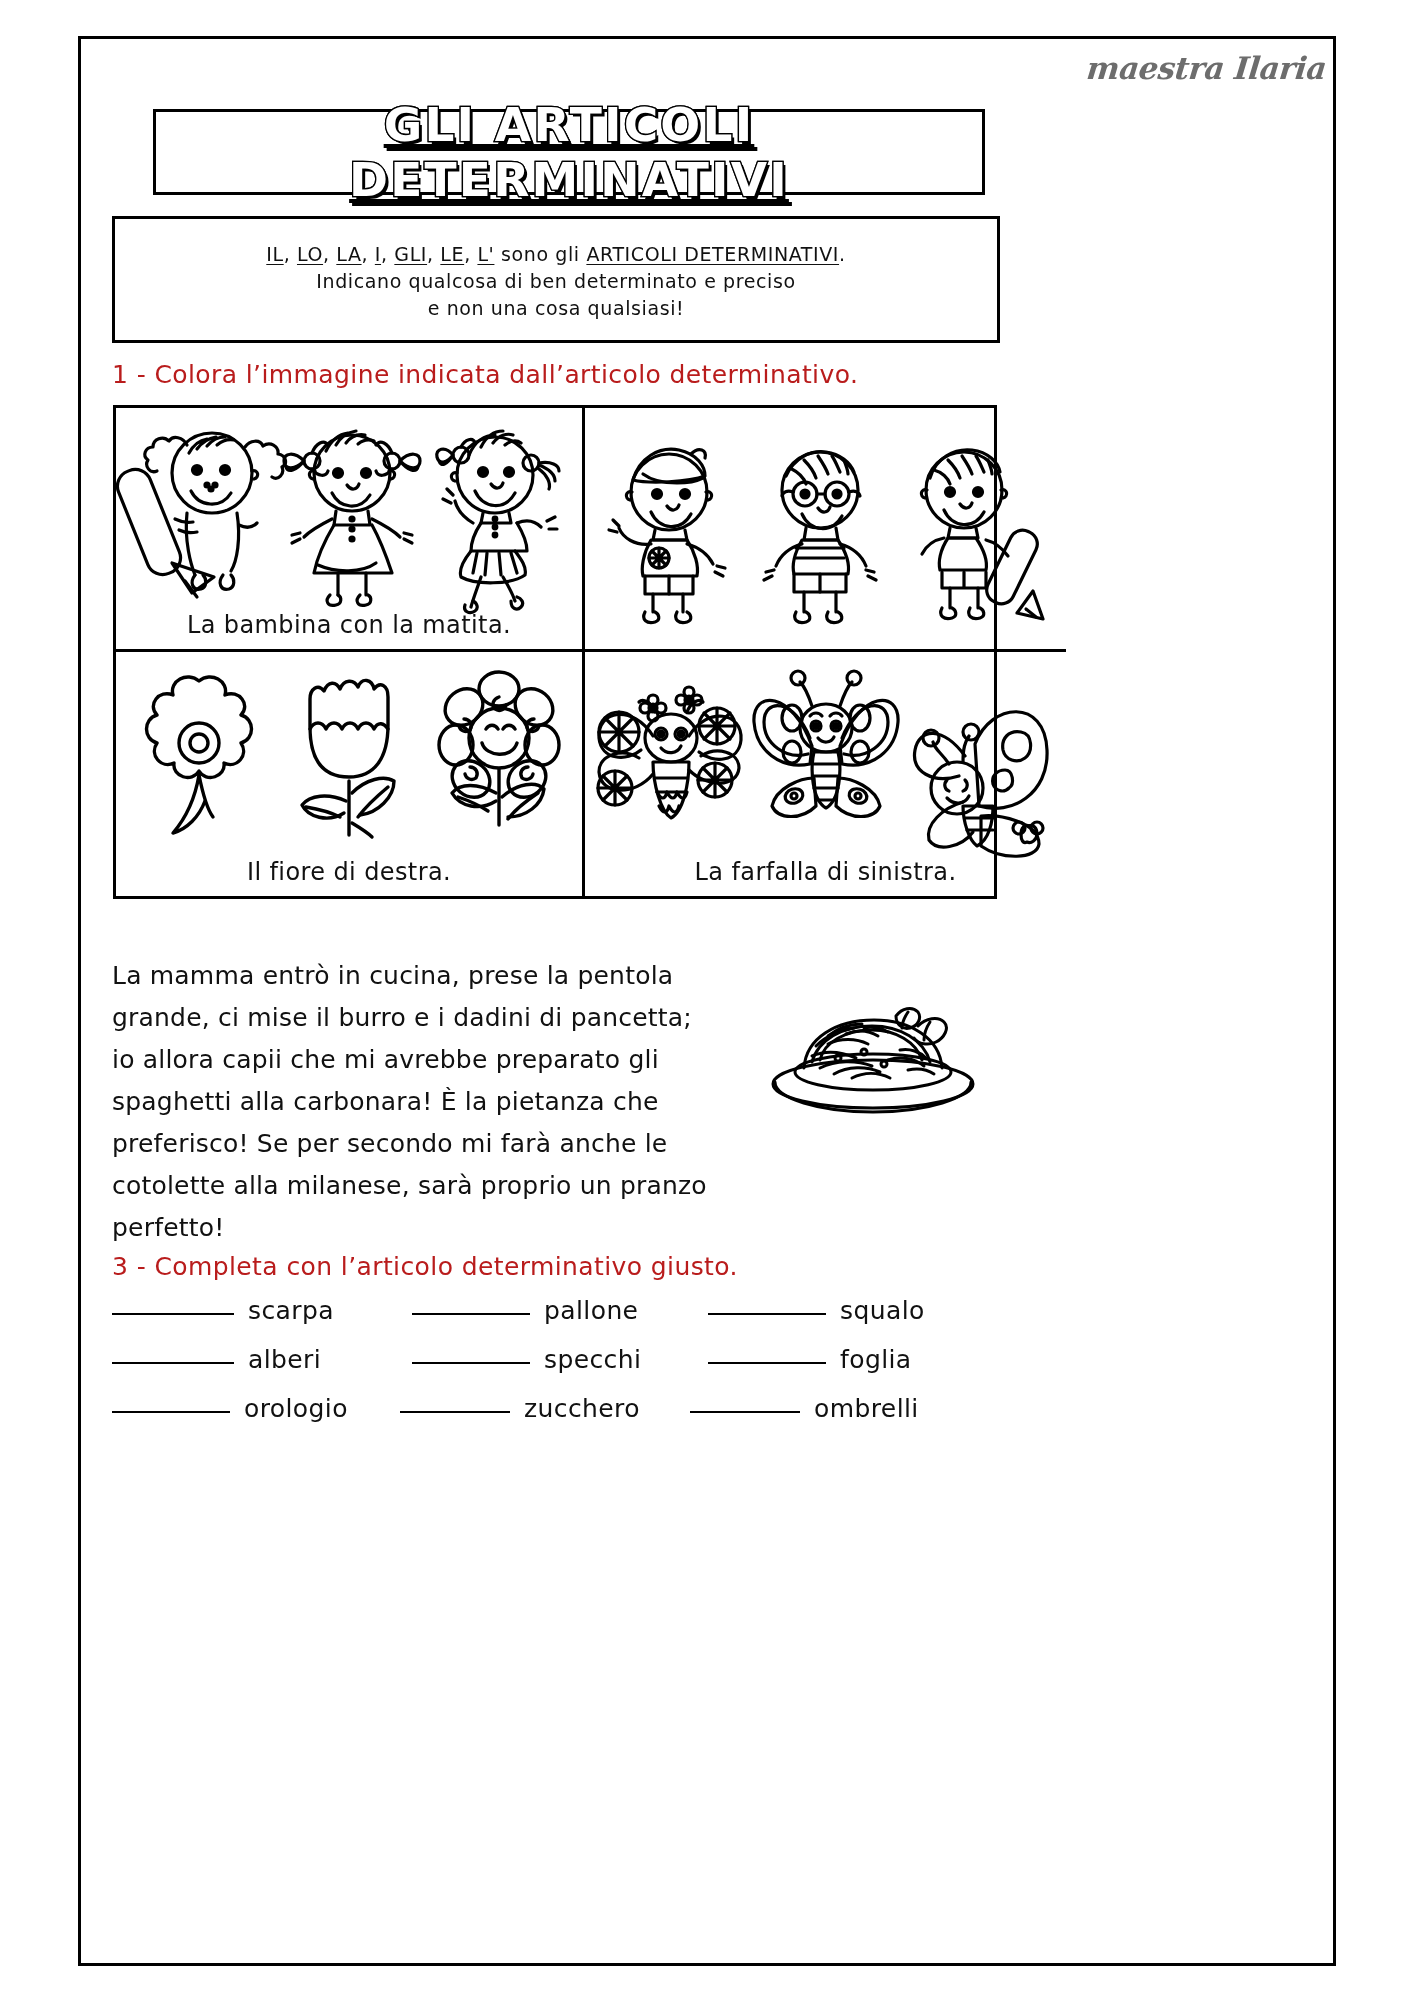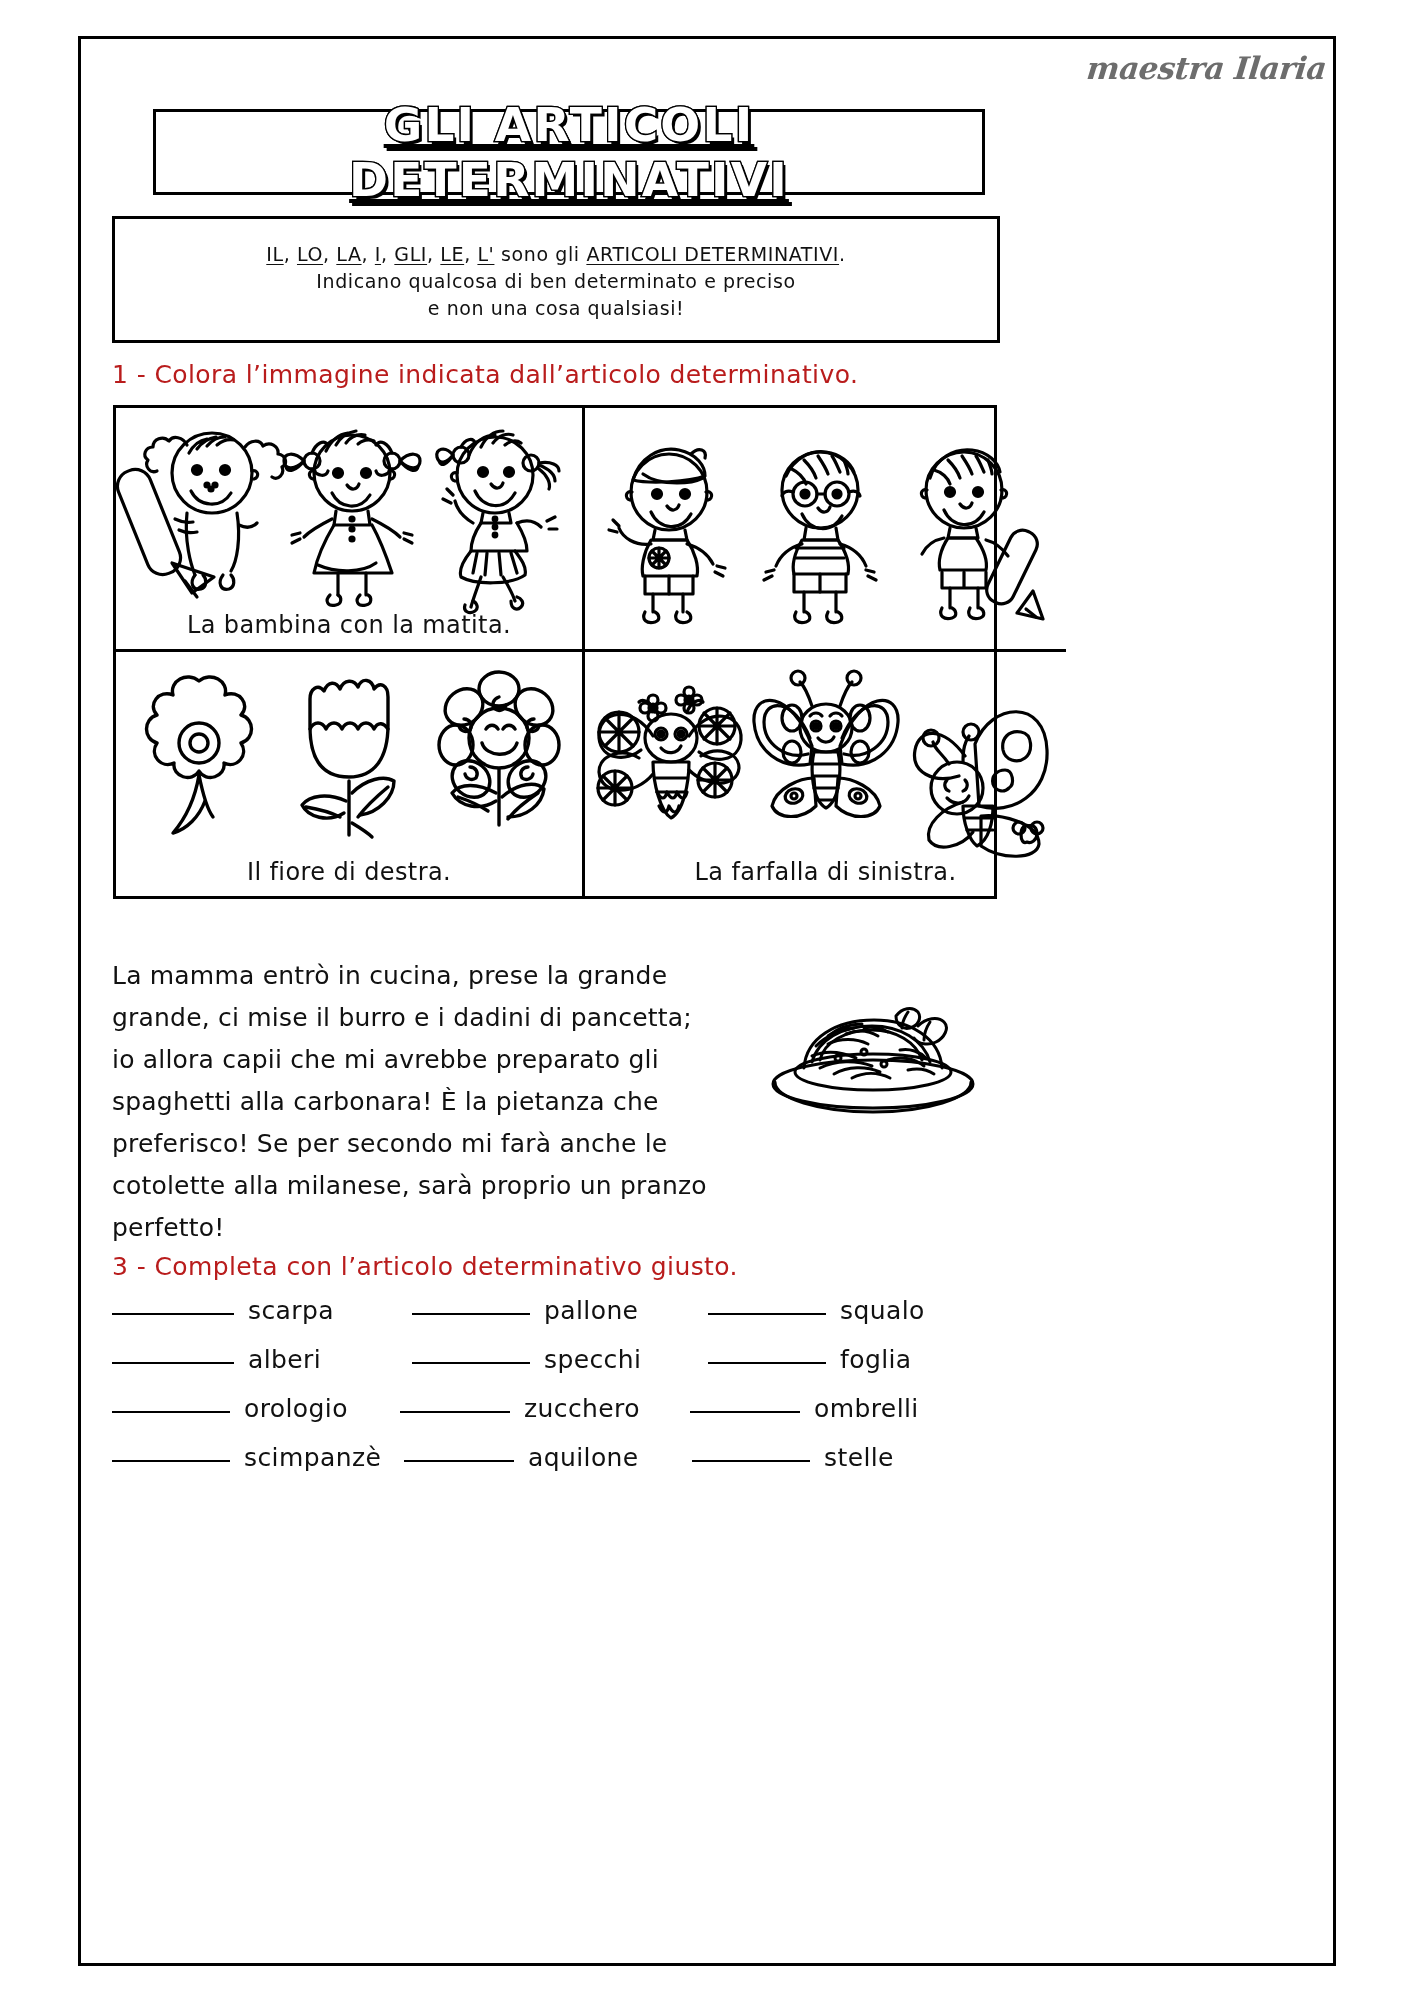--- a/index.html
+++ b/index.html
@@ -491,21 +491,21 @@
           <path d="M60 140c0 16 6 34 14 40 12-6 16-24 16-40z"></path>
           <path d="M62 152h28M64 164h26"></path>
         </svg>
       </div>
       <div class="caption">La farfalla di sinistra.</div>
     </div>
   </div>
 
 
   <div id="story">
-    <div class="story-line">La mamma entrò in cucina, prese la grande</div>
+    <div class="story-line">La mamma entrò in cucina, prese la pentola</div>
     <div class="story-line">grande, ci mise il burro e i dadini di pancetta;</div>
     <div class="story-line">io allora capii che mi avrebbe preparato gli</div>
     <div class="story-line">spaghetti alla carbonara! È la pietanza che</div>
     <div class="story-line">preferisco! Se per secondo mi farà anche le</div>
     <div class="story-line">cotolette alla milanese, sarà proprio un pranzo</div>
     <div class="story-line">perfetto!</div>
   </div>
 
   <div id="pasta">
     <svg width="210" height="135" viewBox="0 0 210 135" fill="none" stroke="#000" stroke-width="3" stroke-linecap="round" stroke-linejoin="round">
@@ -571,29 +571,15 @@
       <div class="word-item" style="width:290px">
         <span class="blank" style="width:110px"></span>
         <span class="word-label">zucchero</span>
       </div>
       <div class="word-item">
         <span class="blank" style="width:110px"></span>
         <span class="word-label">ombrelli</span>
       </div>
     </div>
 
-    <div class="word-row">
-      <div class="word-item" style="width:292px">
-        <span class="blank" style="width:118px"></span>
-        <span class="word-label">scimpanzè</span>
-      </div>
-      <div class="word-item" style="width:288px">
-        <span class="blank" style="width:110px"></span>
-        <span class="word-label">aquilone</span>
-      </div>
-      <div class="word-item">
-        <span class="blank" style="width:118px"></span>
-        <span class="word-label">stelle</span>
-      </div>
-    </div>
   </div>
 
 </div>
 
 </body></html>

